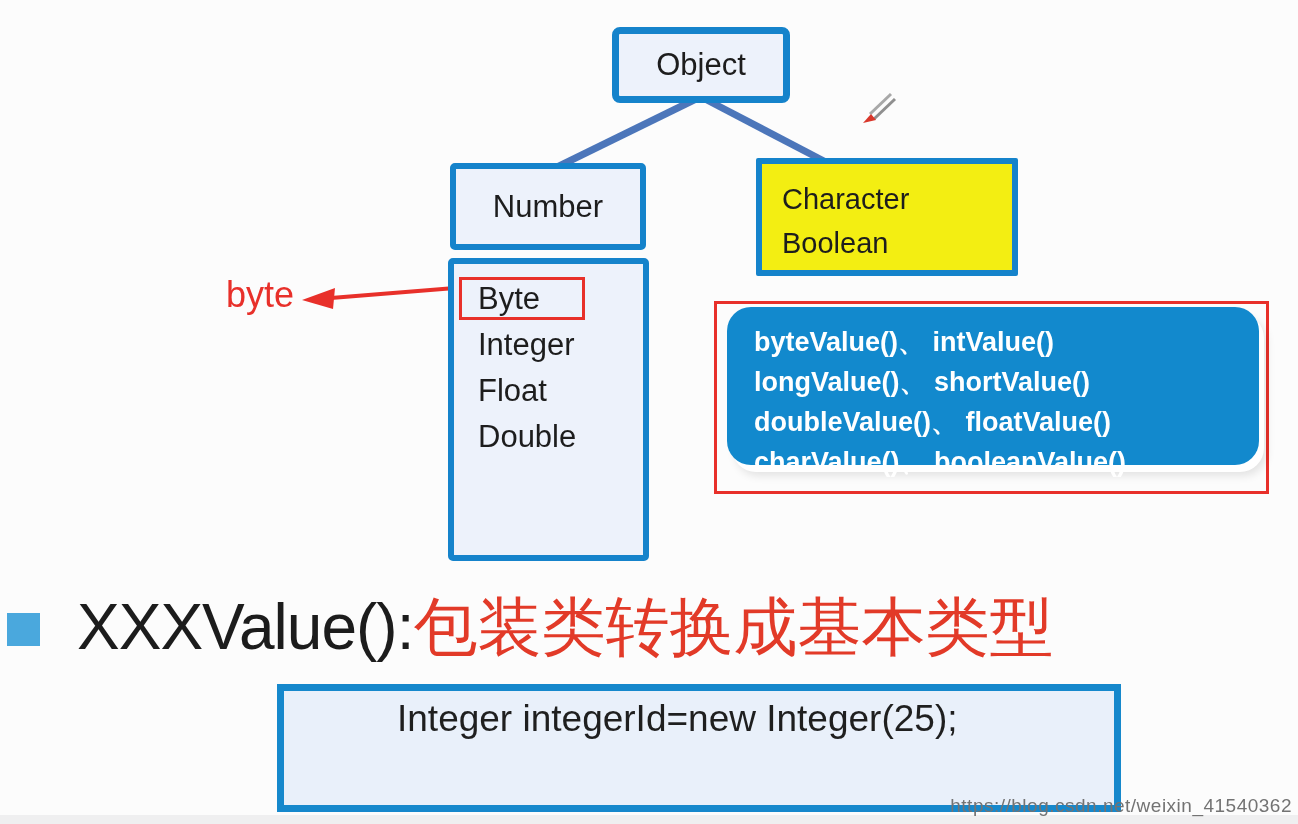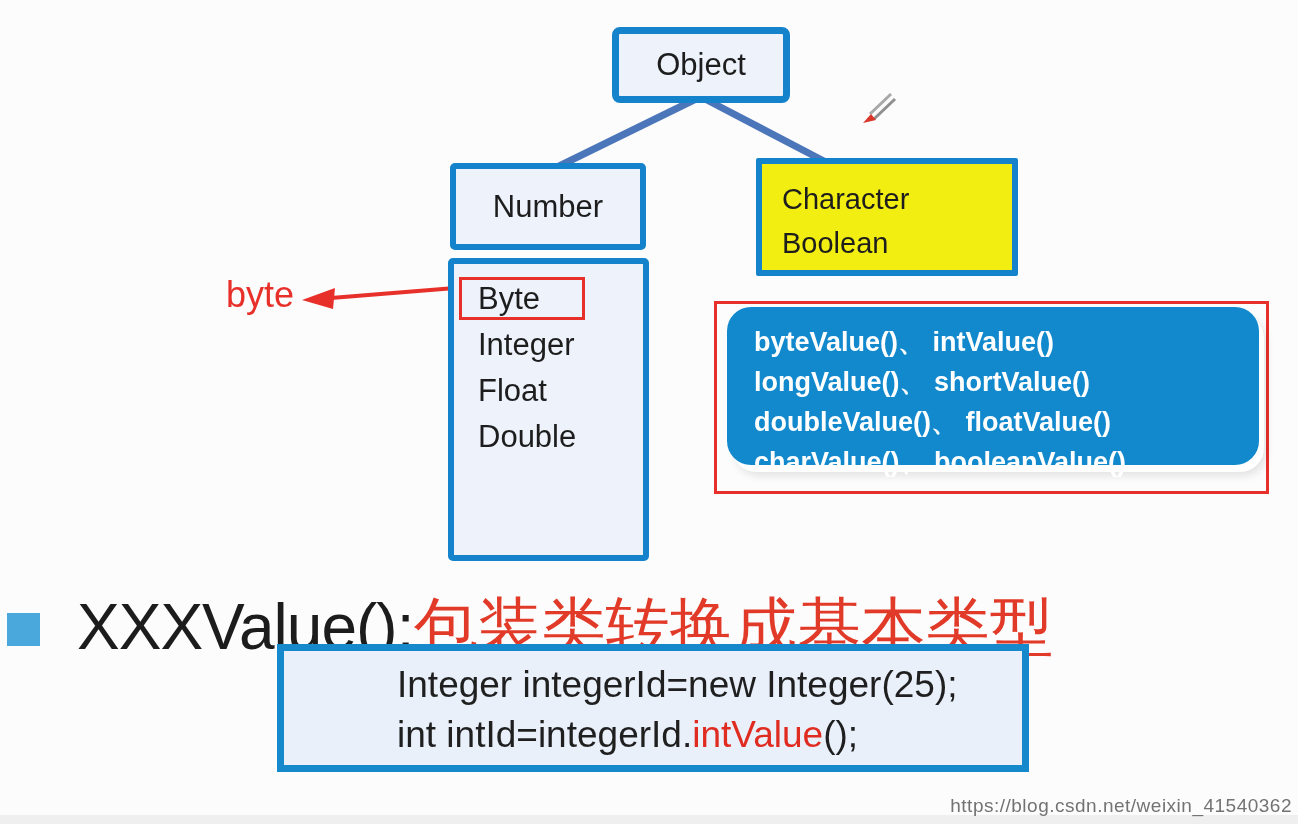--- a/index.html
+++ b/index.html
@@ -52,23 +52,23 @@
   .methods-panel div{white-space:nowrap;}
 
   
   .heading{left:7px;top:594px;display:flex;align-items:flex-start;z-index:2;white-space:nowrap;}
   .bullet-square{width:33px;height:33px;background:#4aa8dd;margin-top:19px;flex:0 0 auto;}
   .heading-text{margin-left:37px;font-size:64px;line-height:66px;color:#1c1c1c;letter-spacing:-1px;}
   .heading-text .cn{color:#e23a28;letter-spacing:0;}
 
   
   .code-box{
-    left:277px;top:644px;width:752px;height:128px;
+    left:277px;top:684px;width:844px;height:128px;
     border:7px solid #1688cc;background:#e9f0fa;z-index:2;
-    padding:9px 0 0 113px;font-size:37px;line-height:50px;color:#1f1f1f;
+    padding:3px 0 0 113px;font-size:37px;line-height:50px;color:#1f1f1f;
   }
   .code-box .hl{color:#e02b20;}
   .code-box div{white-space:nowrap;}
 
   
   .watermark{right:6px;top:795px;font-size:19px;color:#737373;z-index:5;letter-spacing:0.5px;}
 
   
   .bottom-strip{left:0;top:815px;width:1298px;height:9px;background:#efeff0;z-index:0;}
 </style>
@@ -125,20 +125,19 @@
     </div>
   </div>
 
   <div class="abs heading">
     <span class="bullet-square"></span>
     <span class="heading-text"><span>XXXValue():</span><span class="cn">包装类转换成基本类型</span></span>
   </div>
 
   <div class="abs code-box">
     <div>Integer integerId=new Integer(25);</div>
-    <div><span>int intId=integerId.</span><span class="hl">intValue</span><span>();</span></div>
   </div>
 
   <div class="abs watermark">https://blog.csdn.net/weixin_41540362</div>
 
   <div class="abs bottom-strip"></div>
 
 </div>
 
 </body></html>

